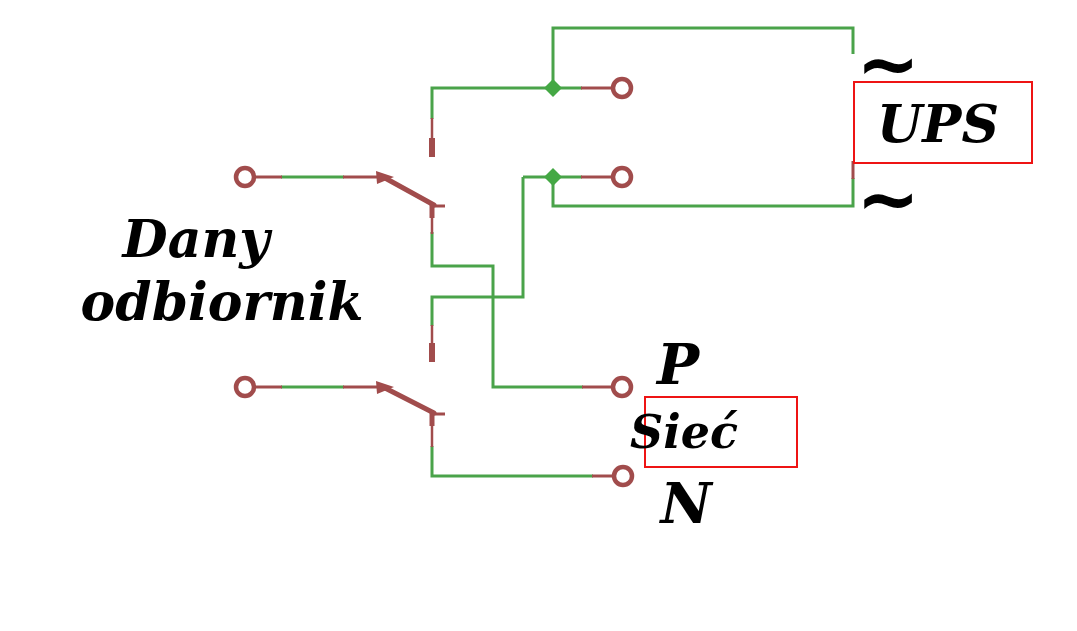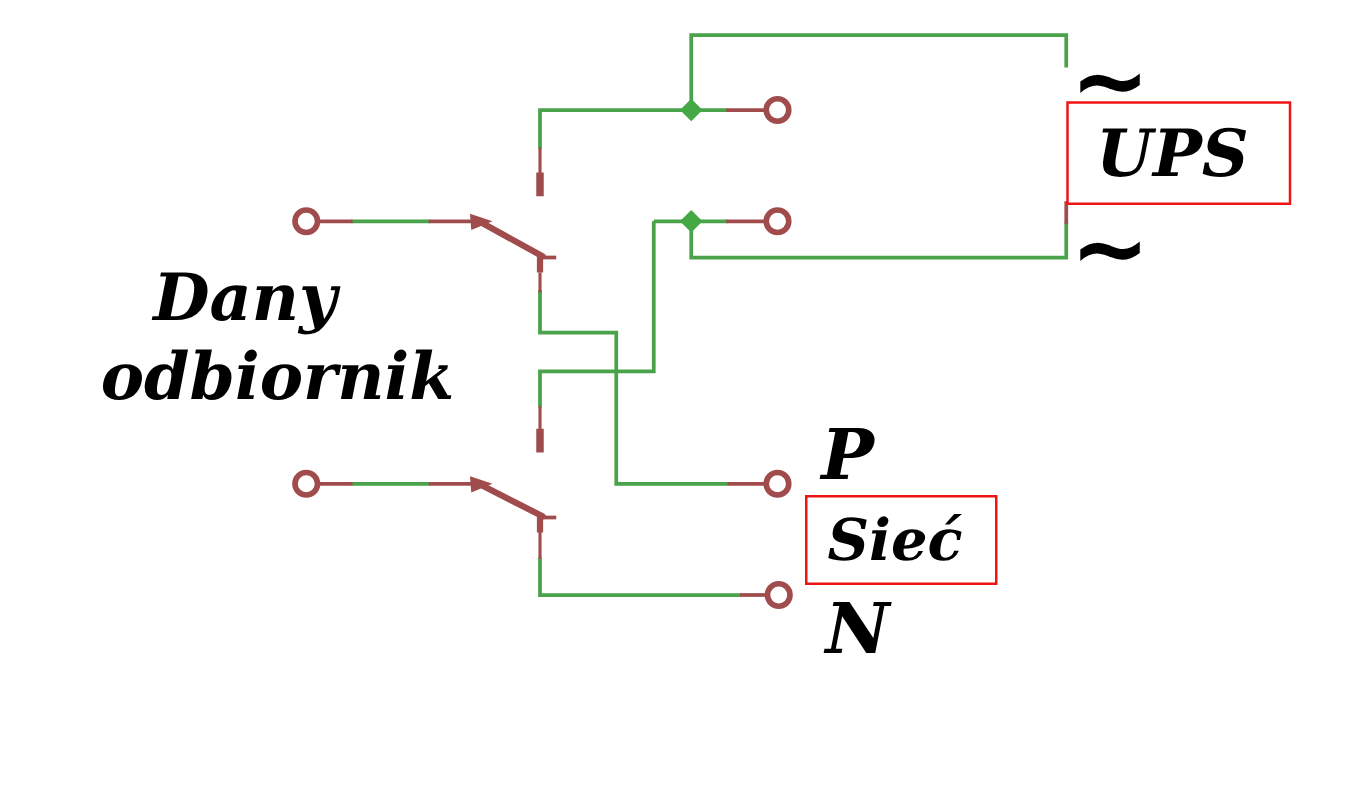--- a/index.html
+++ b/index.html
@@ -104,16 +104,16 @@
   </svg>
 
   <div class="label load-line" style="left:196px; top:239px;">Dany</div>
   <div class="label load-line" style="left:222px; top:302px;">odbiornik</div>
 
   <div class="label tilde" style="left:888px; top:64px;">~</div>
   <div class="label ups-text" style="left:938px; top:124px;">UPS</div>
   <div class="label tilde" style="left:888px; top:199px;">~</div>
 
   <div class="label pn-text" style="left:678px; top:364px;">P</div>
-  <div class="label grid-text" style="left:716px; top:432px;">Sieć</div>
+  <div class="label grid-text" style="left:684px; top:432px;">Sieć</div>
   <div class="label pn-text" style="left:686px; top:503px;">N</div>
 
 </div>
 
 </body></html>

